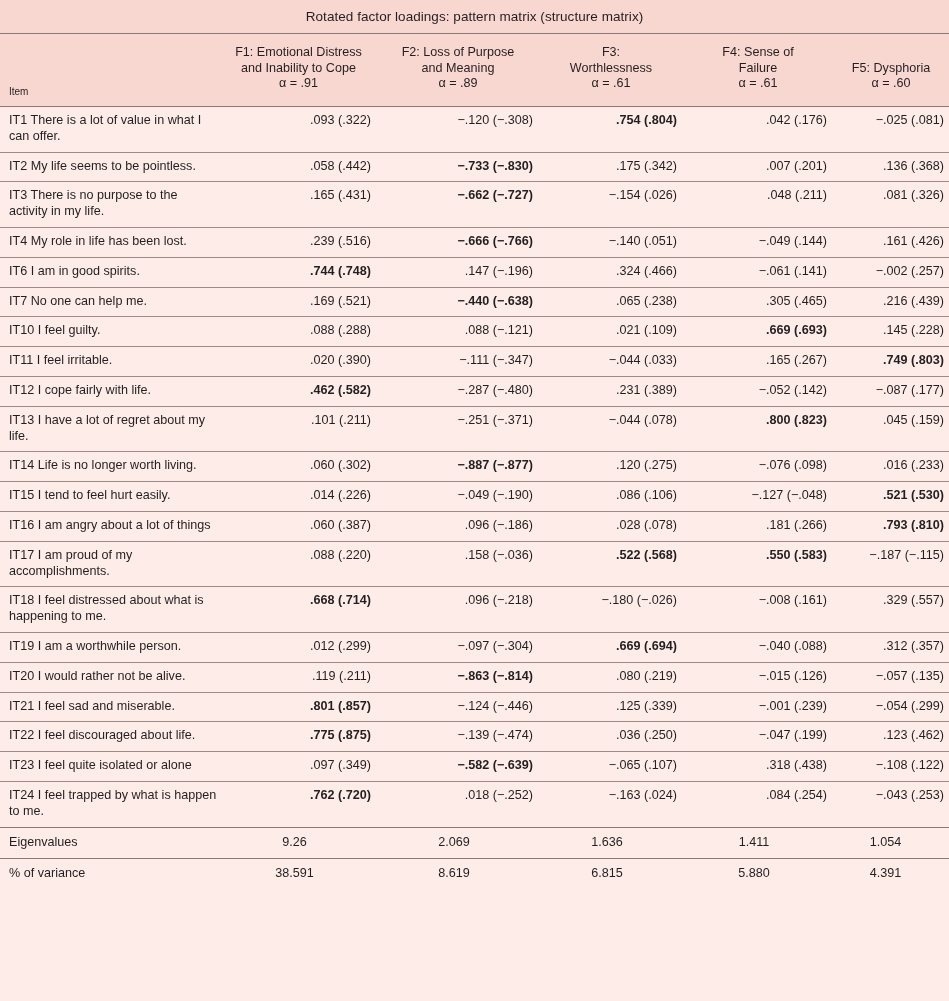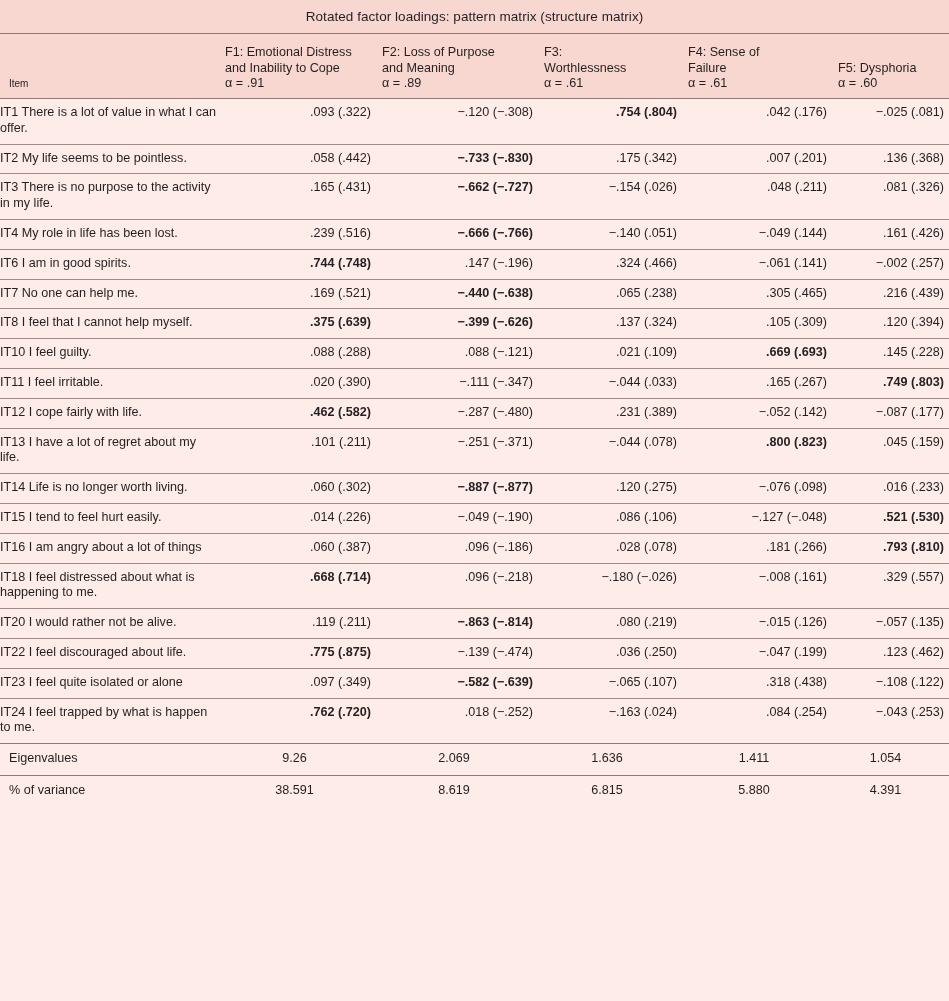--- a/index.html
+++ b/index.html
@@ -47,22 +47,22 @@
   table.matrix col.c-f4    { width: 150px; }
   table.matrix col.c-f5    { width: 111px; }
 
   thead td {
     vertical-align: bottom;
     padding: 0;
     background: #f9d7d1;
     border-bottom: 1.4px solid #8d7a78;
   }
   .hd-inner {
-    padding: 0 10px 6px 0;
-    text-align: left;
+    padding: 0 10px 14px 0;
+    text-align: center;
     line-height: 15.6px;
     font-size: 12.6px;
     color: #231f20;
   }
   .hd-item {
     padding: 0 0 6px 9px;
     text-align: left;
     line-height: 15.6px;
     font-size: 10px;
   }
@@ -72,21 +72,21 @@
     background: #fdece8;
     border-top: 1.1px solid #9d8b89;
     padding: 6px 0 7px 0;
     vertical-align: top;
     line-height: 15.8px;
   }
   tbody tr:first-child td { border-top: none; }
 
   td.item-cell {
     text-align: left;
-    padding-left: 0;
+    padding-left: 9px;
     padding-right: 8px;
   }
   td.val-cell {
     text-align: right;
     padding-right: 11px;
     white-space: nowrap;
   }
   td.val-cell.col-f5 { padding-right: 5px; margin-top: 47px; }
   .bold { font-weight: bold; }
 
@@ -213,28 +213,20 @@
         </tr>
         <tr>
           <td class="item-cell">IT7 No one can help me.</td>
           <td class="val-cell col-f1">.169 (.521)</td>
           <td class="val-cell col-f2 bold">−.440 (−.638)</td>
           <td class="val-cell col-f3">.065 (.238)</td>
           <td class="val-cell col-f4">.305 (.465)</td>
           <td class="val-cell col-f5">.216 (.439)</td>
         </tr>
         <tr>
-          <td class="item-cell">IT8 I feel that I cannot help myself.</td>
-          <td class="val-cell col-f1 bold">.375 (.639)</td>
-          <td class="val-cell col-f2 bold">−.399 (−.626)</td>
-          <td class="val-cell col-f3">.137 (.324)</td>
-          <td class="val-cell col-f4">.105 (.309)</td>
-          <td class="val-cell col-f5">.120 (.394)</td>
-        </tr>
-        <tr>
           <td class="item-cell">IT10 I feel guilty.</td>
           <td class="val-cell col-f1">.088 (.288)</td>
           <td class="val-cell col-f2">.088 (−.121)</td>
           <td class="val-cell col-f3">.021 (.109)</td>
           <td class="val-cell col-f4 bold">.669 (.693)</td>
           <td class="val-cell col-f5">.145 (.228)</td>
         </tr>
         <tr>
           <td class="item-cell">IT11 I feel irritable.</td>
           <td class="val-cell col-f1">.020 (.390)</td>
@@ -277,34 +269,58 @@
         </tr>
         <tr>
           <td class="item-cell">IT16 I am angry about a lot of things</td>
           <td class="val-cell col-f1">.060 (.387)</td>
           <td class="val-cell col-f2">.096 (−.186)</td>
           <td class="val-cell col-f3">.028 (.078)</td>
           <td class="val-cell col-f4">.181 (.266)</td>
           <td class="val-cell col-f5 bold">.793 (.810)</td>
         </tr>
         <tr>
+          <td class="item-cell">IT17 I am proud of my accomplishments.</td>
+          <td class="val-cell col-f1">.088 (.220)</td>
+          <td class="val-cell col-f2">.158 (−.036)</td>
+          <td class="val-cell col-f3 bold">.522 (.568)</td>
+          <td class="val-cell col-f4 bold">.550 (.583)</td>
+          <td class="val-cell col-f5">−.187 (−.115)</td>
+        </tr>
+        <tr>
           <td class="item-cell">IT18 I feel distressed about what is happening to me.</td>
           <td class="val-cell col-f1 bold">.668 (.714)</td>
           <td class="val-cell col-f2">.096 (−.218)</td>
           <td class="val-cell col-f3">−.180 (−.026)</td>
           <td class="val-cell col-f4">−.008 (.161)</td>
           <td class="val-cell col-f5">.329 (.557)</td>
         </tr>
         <tr>
+          <td class="item-cell">IT19 I am a worthwhile person.</td>
+          <td class="val-cell col-f1">.012 (.299)</td>
+          <td class="val-cell col-f2">−.097 (−.304)</td>
+          <td class="val-cell col-f3 bold">.669 (.694)</td>
+          <td class="val-cell col-f4">−.040 (.088)</td>
+          <td class="val-cell col-f5">.312 (.357)</td>
+        </tr>
+        <tr>
           <td class="item-cell">IT20 I would rather not be alive.</td>
           <td class="val-cell col-f1">.119 (.211)</td>
           <td class="val-cell col-f2 bold">−.863 (−.814)</td>
           <td class="val-cell col-f3">.080 (.219)</td>
           <td class="val-cell col-f4">−.015 (.126)</td>
           <td class="val-cell col-f5">−.057 (.135)</td>
+        </tr>
+        <tr>
+          <td class="item-cell">IT21 I feel sad and miserable.</td>
+          <td class="val-cell col-f1 bold">.801 (.857)</td>
+          <td class="val-cell col-f2">−.124 (−.446)</td>
+          <td class="val-cell col-f3">.125 (.339)</td>
+          <td class="val-cell col-f4">−.001 (.239)</td>
+          <td class="val-cell col-f5">−.054 (.299)</td>
         </tr>
         <tr>
           <td class="item-cell">IT22 I feel discouraged about life.</td>
           <td class="val-cell col-f1 bold">.775 (.875)</td>
           <td class="val-cell col-f2">−.139 (−.474)</td>
           <td class="val-cell col-f3">.036 (.250)</td>
           <td class="val-cell col-f4">−.047 (.199)</td>
           <td class="val-cell col-f5">.123 (.462)</td>
         </tr>
         <tr>

